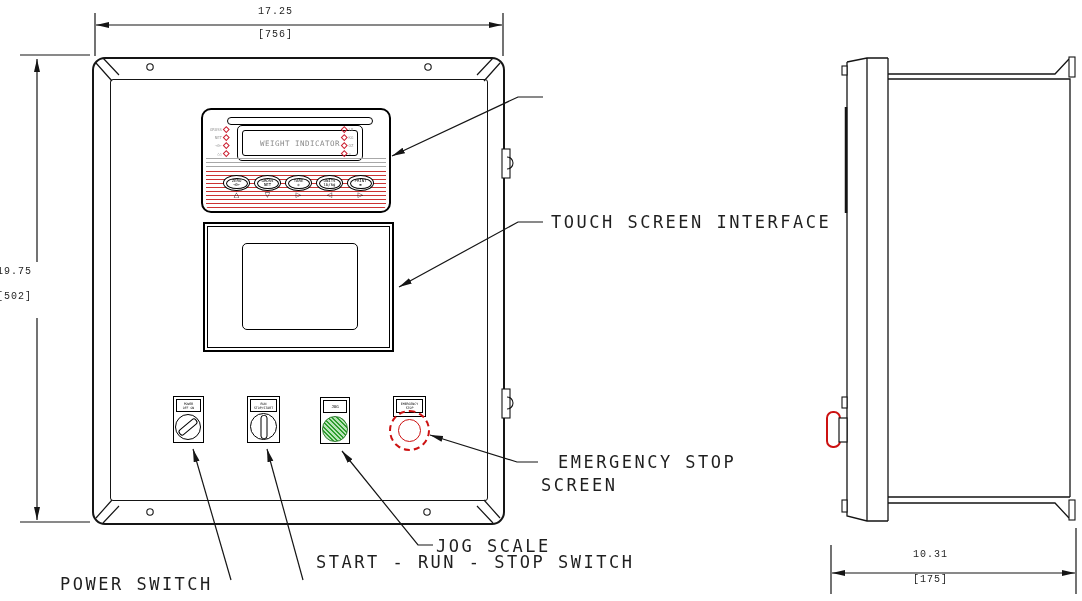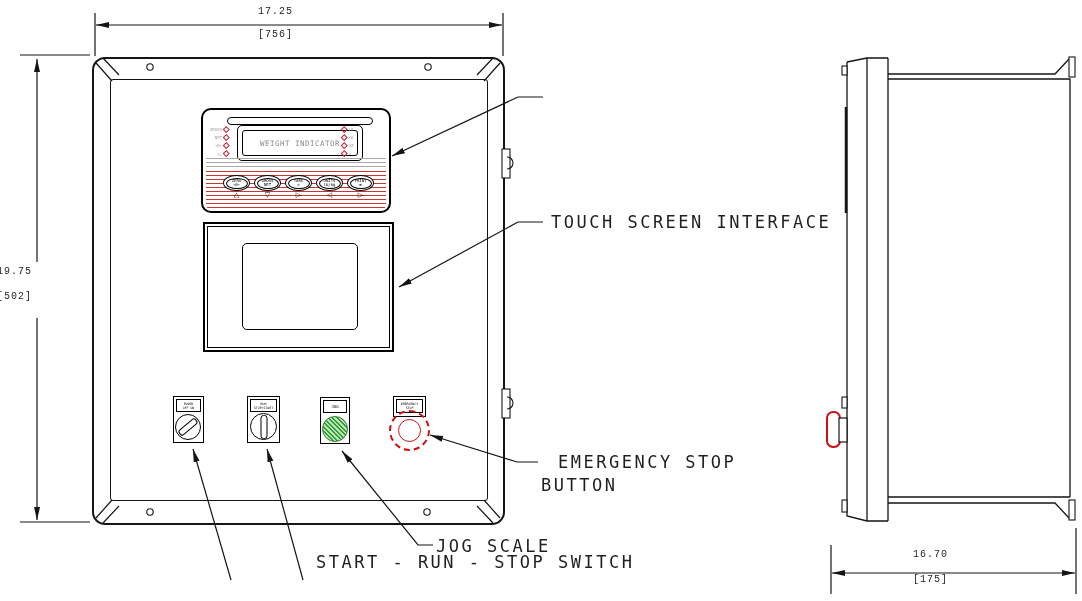--- a/index.html
+++ b/index.html
@@ -197,28 +197,29 @@
       <span>STOP</span>
     </div>
   </div>
   <div class="abs estop-ring"></div>
   <div class="abs estop-in"></div>
 
   <div class="abs cad dimtxt" style="left:258px;top:6px;">17.25</div>
   <div class="abs cad dimtxt" style="left:258px;top:29px;">[756]</div>
   <div class="abs cad dimtxt" style="left:-3px;top:266px;">19.75</div>
   <div class="abs cad dimtxt" style="left:-3px;top:291px;">[502]</div>
-  <div class="abs cad dimtxt" style="left:913px;top:549px;">16.70</div>
+  <div class="abs cad dimtxt" style="left:913px;top:549px;">10.31</div>
   <div class="abs cad dimtxt" style="left:913px;top:574px;">[175]</div>
 
   <div class="abs cad" style="left:551px;top:212px;">TOUCH SCREEN INTERFACE</div>
   <div class="abs cad" style="left:558px;top:452px;">EMERGENCY STOP</div>
-  <div class="abs cad" style="left:541px;top:475px;">BUTTON</div>
+  <div class="abs cad" style="left:541px;top:475px;">SCREEN</div>
   <div class="abs cad" style="left:436px;top:536px;">JOG SCALE</div>
   <div class="abs cad" style="left:316px;top:552px;">START - RUN - STOP SWITCH</div>
+  <div class="abs cad" style="left:60px;top:574px;">POWER SWITCH</div>
 
   <svg class="overlay" width="1082" height="601" viewBox="0 0 1082 601">
     <defs>
       <marker id="arw" viewBox="0 0 14 8" markerWidth="14" markerHeight="8" refX="13" refY="4" orient="auto" markerUnits="userSpaceOnUse">
         <polygon points="0,1 13,4 0,7" fill="#151515"></polygon>
       </marker>
     </defs>
 
     <g stroke="#151515" stroke-width="1.2" fill="none">
 

